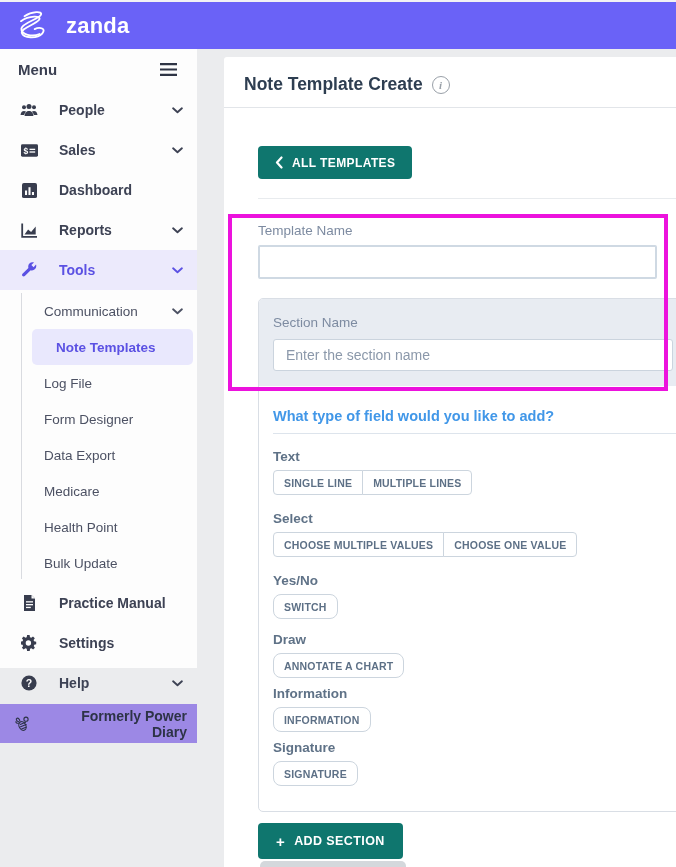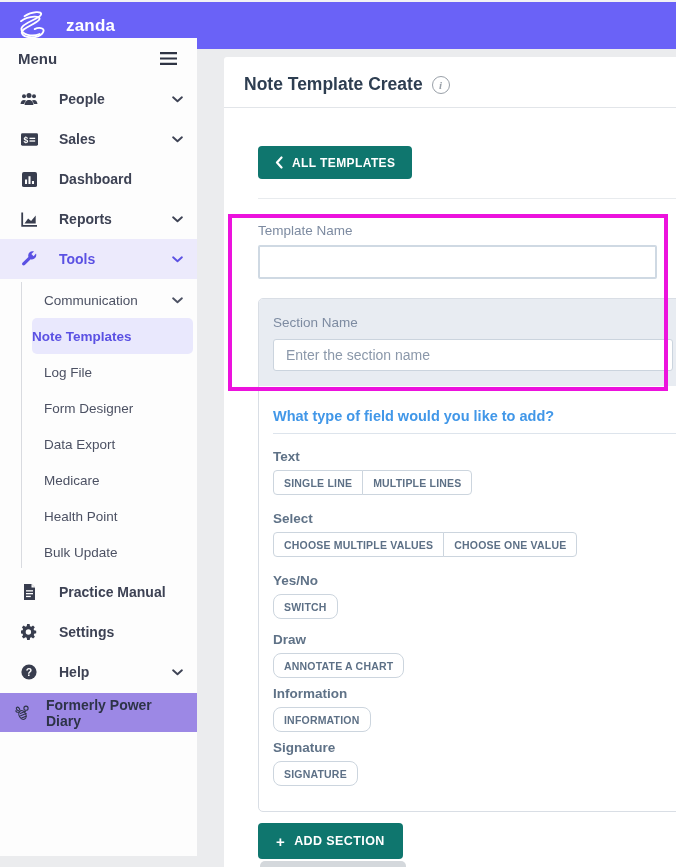--- a/index.html
+++ b/index.html
@@ -7,24 +7,24 @@
     width:676px; height:867px; overflow:hidden; position:relative;
     background:#ebecee; font-family:"Liberation Sans", sans-serif;
     -webkit-font-smoothing:antialiased;
   }
   
   .topbar {
     position:absolute; top:0; left:0; width:676px; height:49px;
     background:#6a62f7; border-top:2px solid #f2f2f4; box-sizing:border-box;
     display:flex; align-items:center; padding-left:13px;
   }
-  .brand-text { color:#fff; font-size:17px; font-weight:600; margin-left:7px; letter-spacing:.2px; }
+  .brand-text { color:#fff; font-size:22px; font-weight:600; margin-left:7px; letter-spacing:.2px; }
 
   
-  .sidebar { position:absolute; top:38px; left:0; width:197px; height:818px; background:#fdfdfd; }
+  .sidebar { position:absolute; top:49px; left:0; width:197px; height:619px; background:#fdfdfd; }
   .sidebar-header { height:41px; display:flex; align-items:center; justify-content:space-between; padding:0 19px 0 18px; }
   .menu-title { font-size:15px; font-weight:700; color:#3a3f51; }
   .hamburger { display:flex; cursor:pointer; color:#2e3444; }
 
   .nav-item {
     display:flex; align-items:center; height:40px; padding:0 14px 0 19px;
     font-size:14px; font-weight:600; color:#3d4254; cursor:pointer; box-sizing:border-box;
   }
   .nav-icon { width:20px; display:flex; justify-content:center; align-items:center; color:#383d4e; }
   .nav-label { margin-left:20px; }
@@ -34,27 +34,27 @@
 
   .submenu { position:relative; padding:3px 0 2px 0; }
   .submenu::before { content:""; position:absolute; left:21px; top:3px; bottom:4px; width:1px; background:#d9dbe0; }
   .sub-item {
     display:flex; align-items:center; height:36px; padding:0 14px 0 44px;
     font-size:13.5px; color:#4c5163; cursor:pointer; box-sizing:border-box;
   }
   .sub-item .nav-chevron { color:#4c5163; }
   .sub-item.active {
     background:#e9e8fd; color:#5b51e3; font-weight:700; border-radius:5px;
-    margin:0 4px 0 32px; padding:0 10px 0 0; position:relative; z-index:1;
+    margin:0 4px 0 32px; padding:0 10px 0 24px; position:relative; z-index:1;
   }
   .sidebar-banner {
     display:flex; align-items:center; height:39px; margin-top:1px; background:#9c88e5;
     padding:0 10px 0 14px; color:#2d3347; font-weight:600; font-size:14px; cursor:pointer;
   }
-  .sidebar-banner .nav-label { margin-left:15px; }
+  .sidebar-banner .nav-label { margin-left:15px;text-align:right; }
 
   
   .panel { position:absolute; left:224px; top:57px; width:464px; height:810px; background:#fff; border-radius:3px 0 0 0; }
   .panel-header { padding:17px 20px 0 20px; display:flex; align-items:center; }
   .page-title { font-size:17.5px; font-weight:700; color:#2e3e51; }
   .info-icon {
     margin-left:9px; width:18px; height:18px; border-radius:50%;
     border:1.5px solid #99a0a8; color:#99a0a8; box-sizing:border-box;
     display:flex; align-items:center; justify-content:center;
     font-size:11px; font-weight:600; font-family:"Liberation Serif", serif; font-style:italic;

